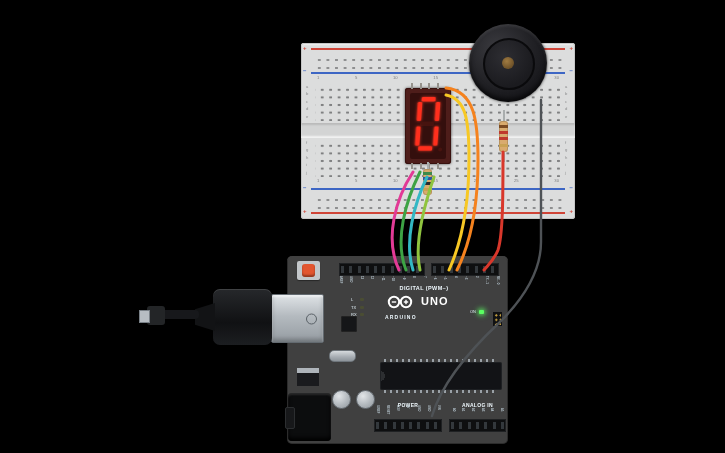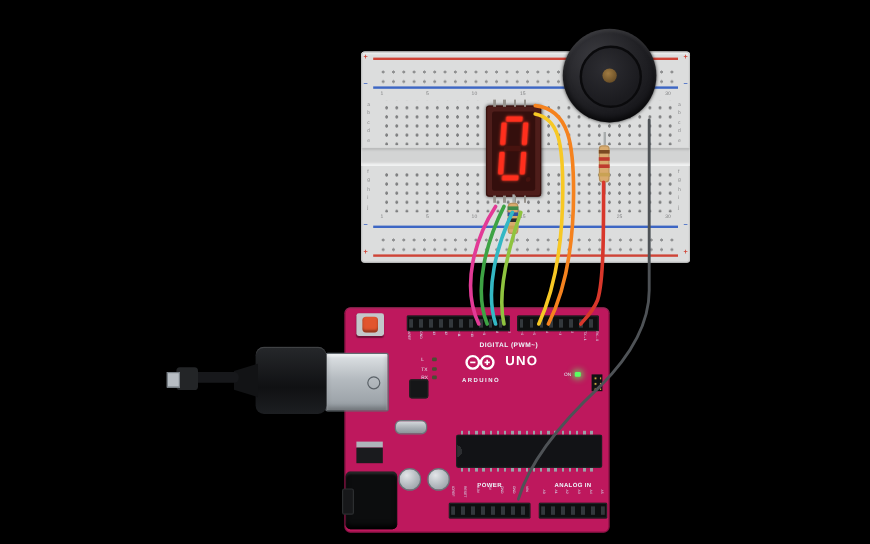--- a/index.html
+++ b/index.html
@@ -69,21 +69,21 @@
   
   .buzzer{position:absolute;left:469px;top:24px;width:78px;height:78px;border-radius:50%;
     background:radial-gradient(circle at 36% 32%,#3b3b40,#232327 45%,#18181c 72%,#0e0e11 100%);
     box-shadow:inset 0 2px 3px rgba(255,255,255,.10), inset 0 -3px 5px rgba(0,0,0,.7), 0 0 3px rgba(0,0,0,.8);}
   .bz-ring{position:absolute;left:50%;top:50%;width:48px;height:48px;margin:-25px 0 0 -25px;border-radius:50%;
     border:2px solid #0a0a0c;background:radial-gradient(circle at 40% 35%,#2d2d32,#1b1b1f 70%);}
   .bz-center{position:absolute;left:50%;top:50%;width:12px;height:12px;margin:-6px 0 0 -6px;border-radius:50%;
     background:radial-gradient(circle at 40% 35%,#a07b42,#6d5128 70%,#4e3a1d);}
 
   
-  .arduino{position:absolute;left:287px;top:256px;width:221px;height:188px;background:#be185d;border-radius:5px;
+  .arduino{position:absolute;left:287px;top:256px;width:221px;height:188px;background:#404040;border-radius:5px;
     box-shadow:inset 0 0 0 1px rgba(0,0,0,.3), inset 0 1px 0 rgba(255,255,255,.15), 0 0 3px rgba(0,0,0,.8);}
   .reset-base{position:absolute;left:10px;top:5px;width:23px;height:19px;background:#c3c7ca;border-radius:2px;
     box-shadow:0 1px 1px rgba(0,0,0,.4);}
   .reset-btn{position:absolute;left:5px;top:3px;width:13px;height:13px;background:#e2552f;border-radius:3px;
     box-shadow:inset 0 -2px 2px rgba(0,0,0,.35);}
   .hdr{position:absolute;background:#0e0f10;border-radius:1px;box-shadow:inset 0 0 0 1px #1f2123;}
   .hdr::before{content:"";position:absolute;inset:3px 2px;
     background:repeating-linear-gradient(90deg,#33383c 0 3px,transparent 3px 8.3px);}
   .hd1{left:52px;top:7px;width:86px;height:13px;}
   .hd2{left:144px;top:7px;width:68px;height:13px;}

